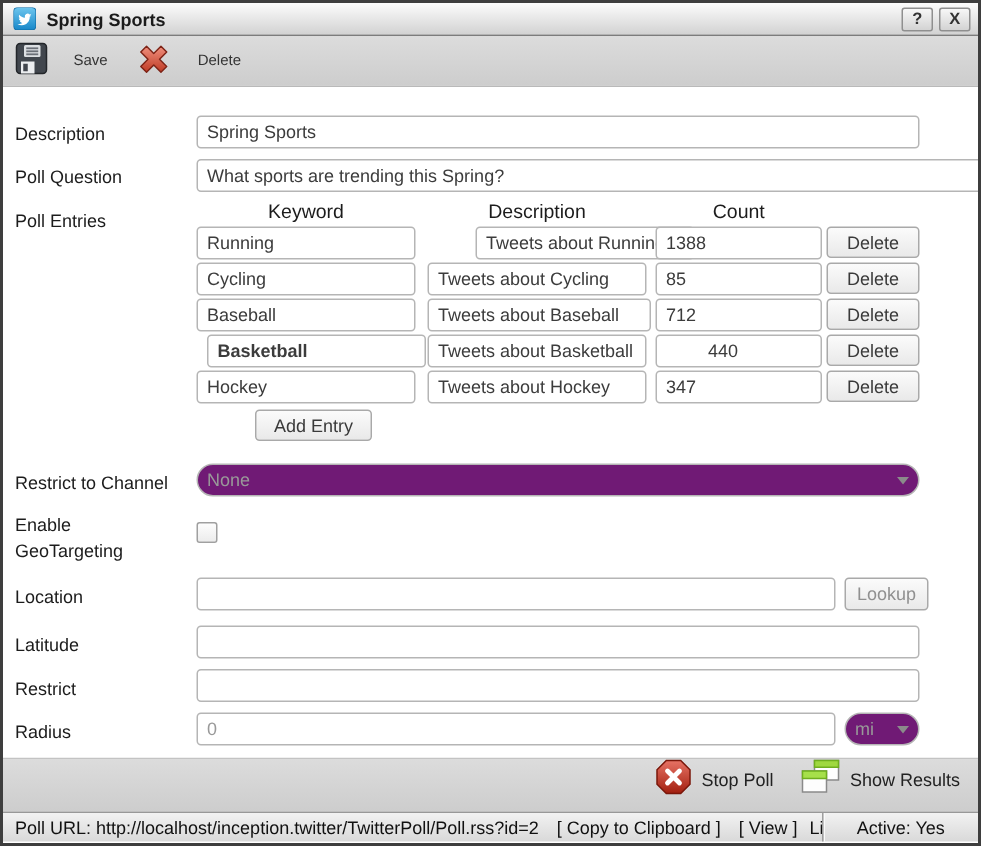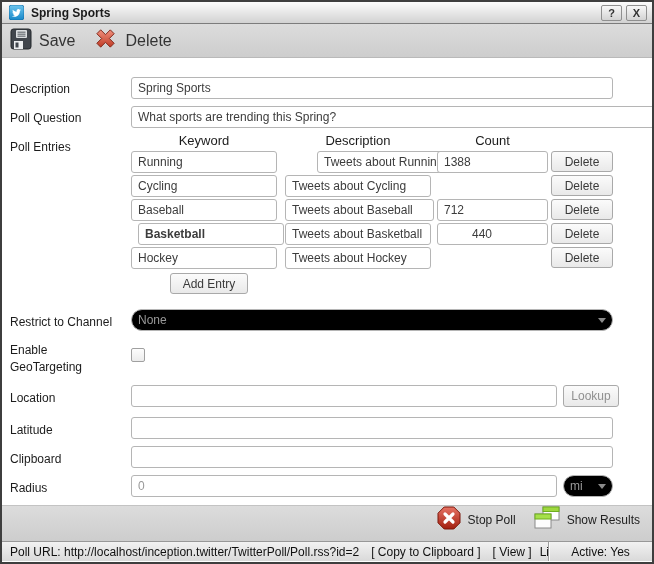--- a/index.html
+++ b/index.html
@@ -5,30 +5,30 @@
   html,body{margin:0;padding:0;background:#fff;}
   *{box-sizing:border-box;font-family:"Liberation Sans",sans-serif;}
   .window{width:654px;height:564px;border:2px solid #3e3e3e;background:#fff;position:relative;overflow:hidden;}
   
   .titlebar{height:22px;background:linear-gradient(#fcfcfc,#d2d2d2);border-bottom:1px solid #7c7c7c;display:flex;align-items:center;padding:0 5px;}
   .app-icon{width:15px;height:15px;margin:0 7px 0 2px;display:inline-flex;}
   .title{font-size:12px;font-weight:bold;color:#1b1b1b;flex:1;}
   .tb-btn{width:21px;height:16px;margin-left:4px;background:linear-gradient(#f7f7f7,#d3d3d3);border:1px solid #8f8f8f;border-radius:2px;font-size:11px;font-weight:bold;color:#333;display:flex;align-items:center;justify-content:center;cursor:default;}
   
   .toolbar{height:34px;background:linear-gradient(#dcdcdc,#cdcdcd);border-bottom:1px solid #b9b9b9;display:flex;align-items:center;padding-left:8px;}
-  .tool-item{display:flex;align-items:center;gap:7px;margin-right:18px;font-size:16px;color:#333;}
+  .tool-item{display:flex;align-items:center;gap:17px;margin-right:18px;font-size:10px;color:#333;}
   
   .content{position:relative;height:447px;background:#fff;}
   .flabel{position:absolute;left:8px;font-size:12px;color:#1c1c1c;}
   .tinput{position:absolute;height:22px;border:1px solid #b5b5b5;border-radius:3px;padding:0 6px;font-size:12px;color:#3c3c3c;background:#fff;outline:none;}
   .tinput.gray{color:#999;}
   .col-header{position:absolute;font-size:13px;color:#1c1c1c;text-align:center;}
   .rbtn{position:absolute;height:21px;background:linear-gradient(#fbfbfb,#e9e9e9);border:1px solid #a9a9a9;border-radius:3px;font-size:12px;color:#3a3a3a;display:flex;align-items:center;justify-content:center;cursor:default;}
   .rbtn.graytext{color:#909090;}
-  .selectbox{position:absolute;height:22px;border:1px solid #b5b5b5;border-radius:11px;background:#000000;display:flex;align-items:center;padding:0 6px;font-size:12px;color:#999;}
+  .selectbox{position:absolute;height:22px;border:1px solid #b5b5b5;border-radius:11px;background:#701a75;display:flex;align-items:center;padding:0 6px;font-size:12px;color:#999;}
   .selectbox .spacer{flex:1;}
   .arrow-down{width:0;height:0;border-left:4px solid transparent;border-right:4px solid transparent;border-top:5px solid #8b8b8b;}
   .checkbox{position:absolute;width:14px;height:14px;border:1px solid #a0a0a0;background:linear-gradient(#fdfdfd,#ececec);border-radius:2px;}
   
   .actionbar{height:36px;background:linear-gradient(#dcdcdc,#cdcdcd);border-top:1px solid #c3c3c3;display:flex;align-items:flex-start;justify-content:flex-end;padding-right:12px;gap:8px;}
   .action-item{display:flex;align-items:center;gap:7px;font-size:12px;color:#222;margin-left:10px;}
   
   .statusbar{height:20px;background:linear-gradient(#f2f2f2,#d9d9d9);border-top:1px solid #989898;display:flex;align-items:center;font-size:12px;color:#111;}
   .status-left{flex:1;display:flex;align-items:center;padding-left:8px;gap:12px;white-space:nowrap;overflow:hidden;}
   .status-left .tight{margin-left:-4px;}
@@ -102,34 +102,36 @@
     <span class="col-header" style="left:283px;top:75px;width:146px;">Description</span>
     <span class="col-header" style="left:435px;top:75px;width:111px;">Count</span>
 
     <input class="tinput" style="left: 129px; top: 93px; width: 146px;" value="Running">
     <input class="tinput" style="left: 283px; top: 93px; width: 146px; margin-left: 32px;" value="Tweets about Running">
     <input class="tinput" style="left: 435px; top: 93px; width: 111px;" value="1388">
     <span class="rbtn" style="left:549px;top:93px;width:62px;">Delete</span>
 
     <input class="tinput" style="left: 129px; top: 117px; width: 146px;" value="Cycling">
     <input class="tinput" style="left: 283px; top: 117px; width: 146px;" value="Tweets about Cycling">
+    <input class="tinput" style="left: 435px; top: 117px; width: 111px;" value="85">
     <span class="rbtn" style="left:549px;top:117px;width:62px;">Delete</span>
 
     <input class="tinput" style="left: 129px; top: 141px; width: 146px;" value="Baseball">
     <input class="tinput" style="left: 283px; top: 141px; width: 149px;" value="Tweets about Baseball">
     <input class="tinput" style="left: 435px; top: 141px; width: 111px;" value="712">
     <span class="rbtn" style="left:549px;top:141px;width:62px;">Delete</span>
 
     <input class="tinput" style="left: 136px; top: 165px; width: 146px; font-weight: bold;" value="Basketball">
     <input class="tinput" style="left: 283px; top: 165px; width: 146px;" value="Tweets about Basketball">
     <input class="tinput" style="left: 435px; top: 165px; width: 111px; padding-left: 34px;" value="440">
     <span class="rbtn" style="left:549px;top:165px;width:62px;">Delete</span>
 
     <input class="tinput" style="left: 129px; top: 189px; width: 146px;" value="Hockey">
     <input class="tinput" style="left: 283px; top: 189px; width: 146px;" value="Tweets about Hockey">
+    <input class="tinput" style="left: 435px; top: 189px; width: 111px;" value="347">
     <span class="rbtn" style="left:549px;top:189px;width:62px;">Delete</span>
 
     <span class="rbtn" style="left:168px;top:215px;width:78px;">Add Entry</span>
 
     <span class="flabel" style="top:257px;">Restrict to Channel</span>
     <div class="selectbox" style="left:129px;top:251px;width:482px;">
       <span>None</span>
       <span class="spacer"></span>
       <span class="arrow-down"></span>
     </div>
@@ -140,21 +142,21 @@
     </span>
     <span class="checkbox" style="left:129px;top:290px;"></span>
 
     <span class="flabel" style="top:333px;">Location</span>
     <input class="tinput" style="left: 129px; top: 327px; width: 426px;" value="">
     <span class="rbtn graytext" style="left:561px;top:327px;width:56px;height:22px;">Lookup</span>
 
     <span class="flabel" style="top:365px;">Latitude</span>
     <input class="tinput" style="left: 129px; top: 359px; width: 482px;" value="">
 
-    <span class="flabel" style="top:394px;">Clipboard</span>
+    <span class="flabel" style="top:394px;">Restrict</span>
     <input class="tinput" style="left: 129px; top: 388px; width: 482px;" value="">
 
     <span class="flabel" style="top:423px;">Radius</span>
     <input class="tinput gray" style="left: 129px; top: 417px; width: 426px;" value="0">
     <div class="selectbox" style="left:561px;top:417px;width:50px;text-align:center;">
       <span>mi</span>
       <span class="spacer"></span>
       <span class="arrow-down"></span>
     </div>
   </div>

